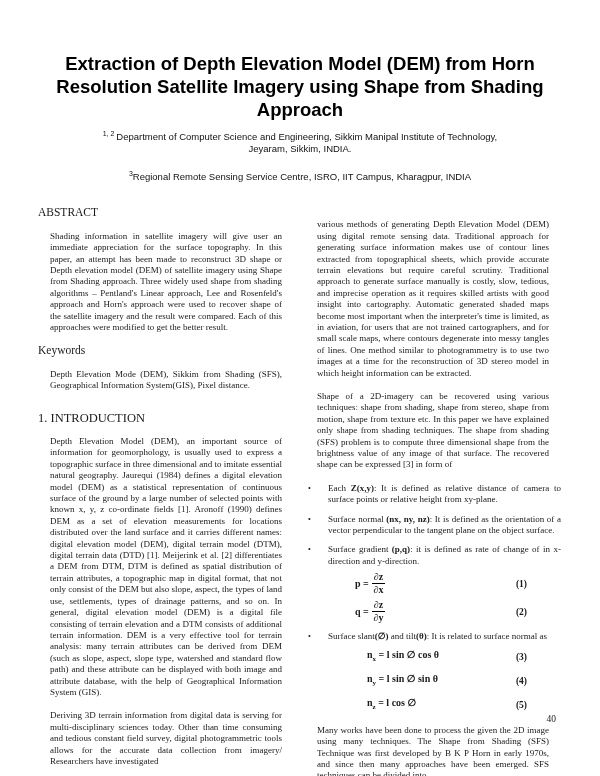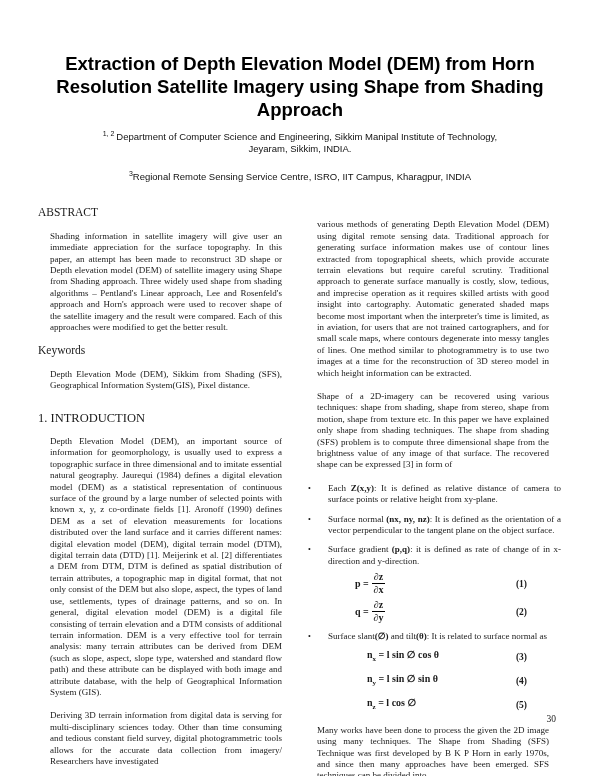--- a/index.html
+++ b/index.html
@@ -167,13 +167,13 @@
         <span class="eq-num">(5)</span>
       </div>
 
       <p class="para mt10">Many works have been done to process the given the 2D image using many techniques. The Shape from Shading (SFS) Technique was first developed by B K P Horn in early 1970s, and since then many approaches have been emerged. SFS techniques can be divided into</p>
     </div>
 
   </div>
 
 </div>
 
-<div class="page-number">30</div>
+<div class="page-number">40</div>
 
 </body></html>

